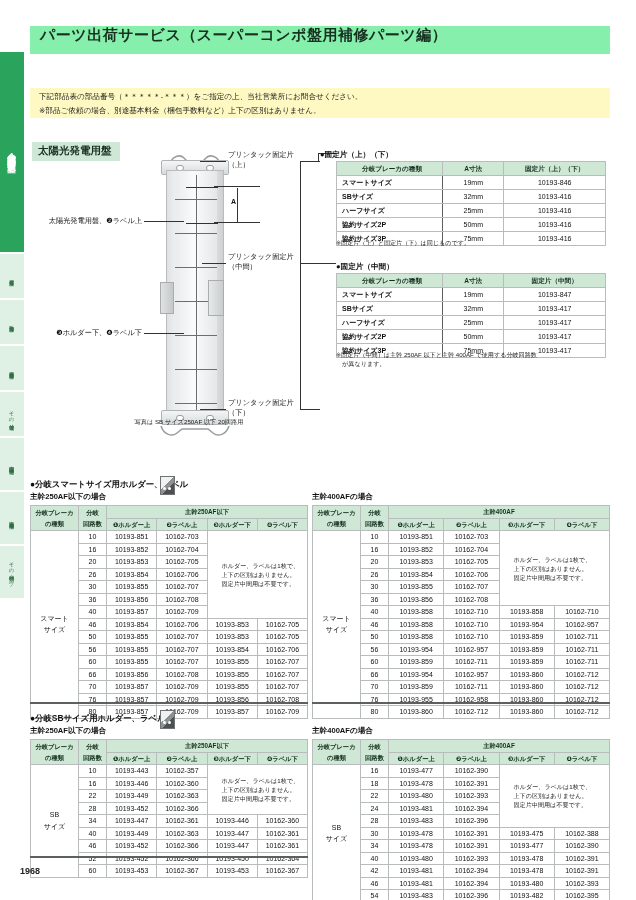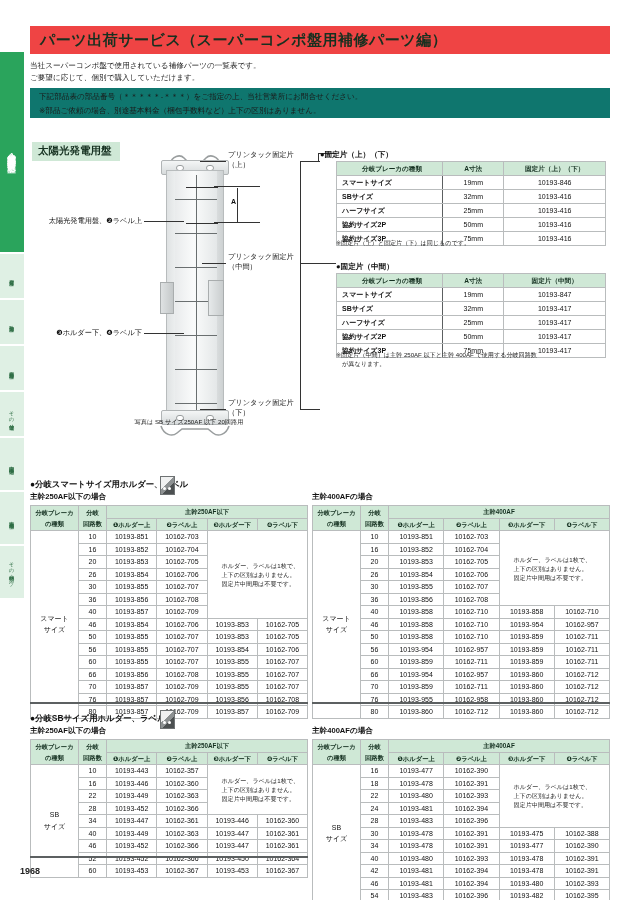--- a/index.html
+++ b/index.html
@@ -13,24 +13,24 @@
         font-size:5.2px;letter-spacing:.4px;line-height:24px;
         display:flex;align-items:center;justify-content:center;
         box-sizing:border-box;}
   .stab.active{background:#2aa45c;color:#fff;font-size:8.6px;font-weight:bold;letter-spacing:1px;}
   .stab.h1{height:200px;}
   .stab.h2{height:44px;}
   .stab.h3{height:52px;}
 
   
   .banner{position:absolute;left:30px;top:26px;width:580px;height:28px;
-          background:#ef4444;display:flex;align-items:center;}
+          background:#86efac;display:flex;align-items:flex-start;}
   .banner .ttl{font-size:15px;font-weight:bold;color:#17301f;padding-left:10px;letter-spacing:.5px;}
   .lead{position:absolute;left:30px;top:60px;width:580px;font-size:7.6px;line-height:12px;color:#222;}
-  .notebox{position:absolute;left:30px;top:88px;width:580px;height:30px;background:#0f766e;}
+  .notebox{position:absolute;left:30px;top:88px;width:580px;height:30px;background:#fef9c3;}
   .notebox p{margin:0;font-size:7.6px;line-height:14px;color:#1a1a1a;padding-left:9px;}
   .notebox p:first-child{padding-top:2px;}
 
   
   .greenlabel{position:absolute;background:#cfe8d6;font-size:10.5px;font-weight:bold;color:#173222;
               padding:2px 8px 3px 6px;}
 
   
   .illu{position:absolute;left:152px;top:152px;width:88px;height:288px;}
   .holder-body{position:absolute;left:14px;top:18px;width:58px;height:252px;
@@ -123,24 +123,20 @@
     <div class="stab h3">
         <span>太陽光発電用盤</span>
       </div>
     <div class="stab h3">
         <span>その他盤類・パーツ</span>
       </div>
   </div>
 
   <div class="banner">
     <div class="ttl">パーツ出荷サービス（スーパーコンポ盤用補修パーツ編）</div>
-  </div>
-  <div class="lead">
-    <div>当社スーパーコンポ盤で使用されている補修パーツの一覧表です。</div>
-    <div>ご要望に応じて、個別で購入していただけます。</div>
   </div>
   <div class="notebox">
     <p>下記部品表の部品番号（＊＊＊＊＊-＊＊＊）をご指定の上、当社営業所にお問合せください。</p>
     <p>※部品ご依頼の場合、別途基本料金（梱包手数料など）上下の区別はありません。</p>
   </div>
 
   <div class="greenlabel" style="left:32px;top:142px;">太陽光発電用盤</div>
 
   <div class="illu">
     <div class="clip-top">

